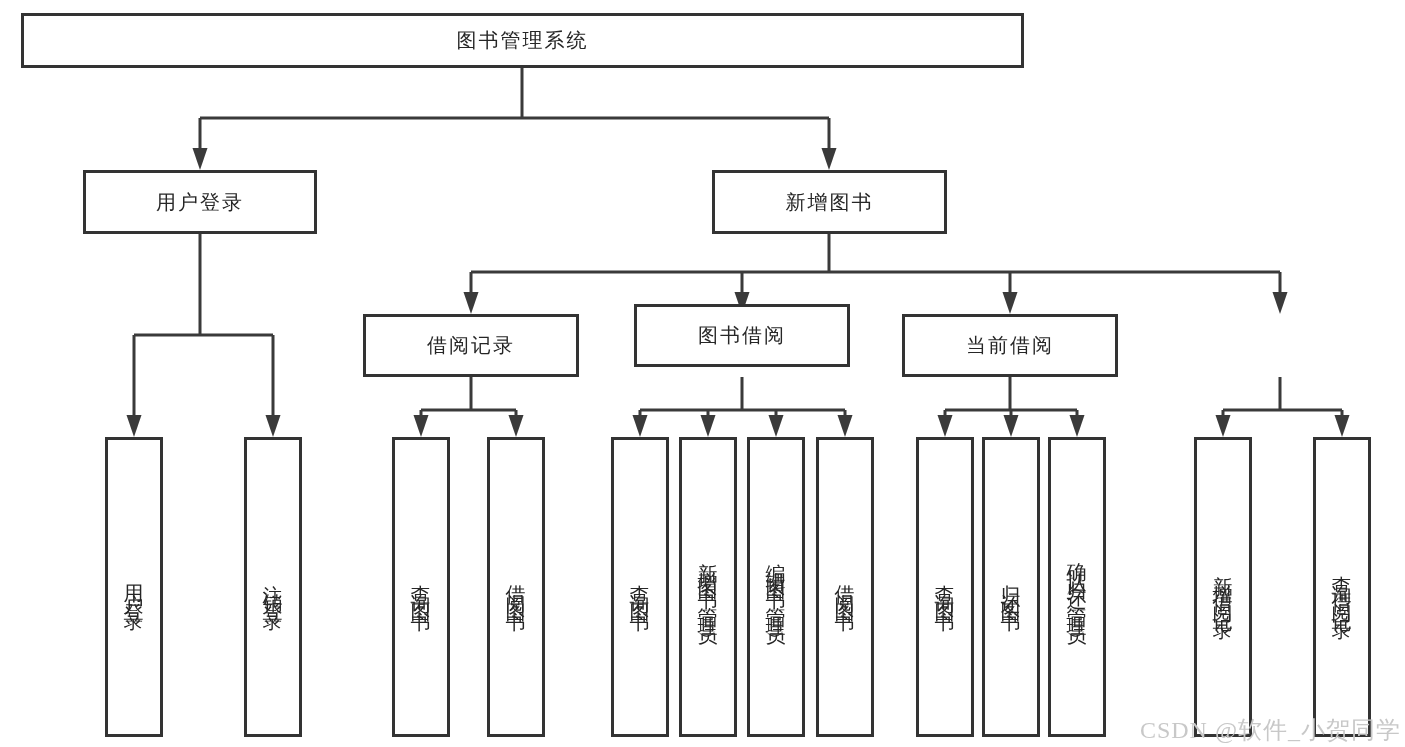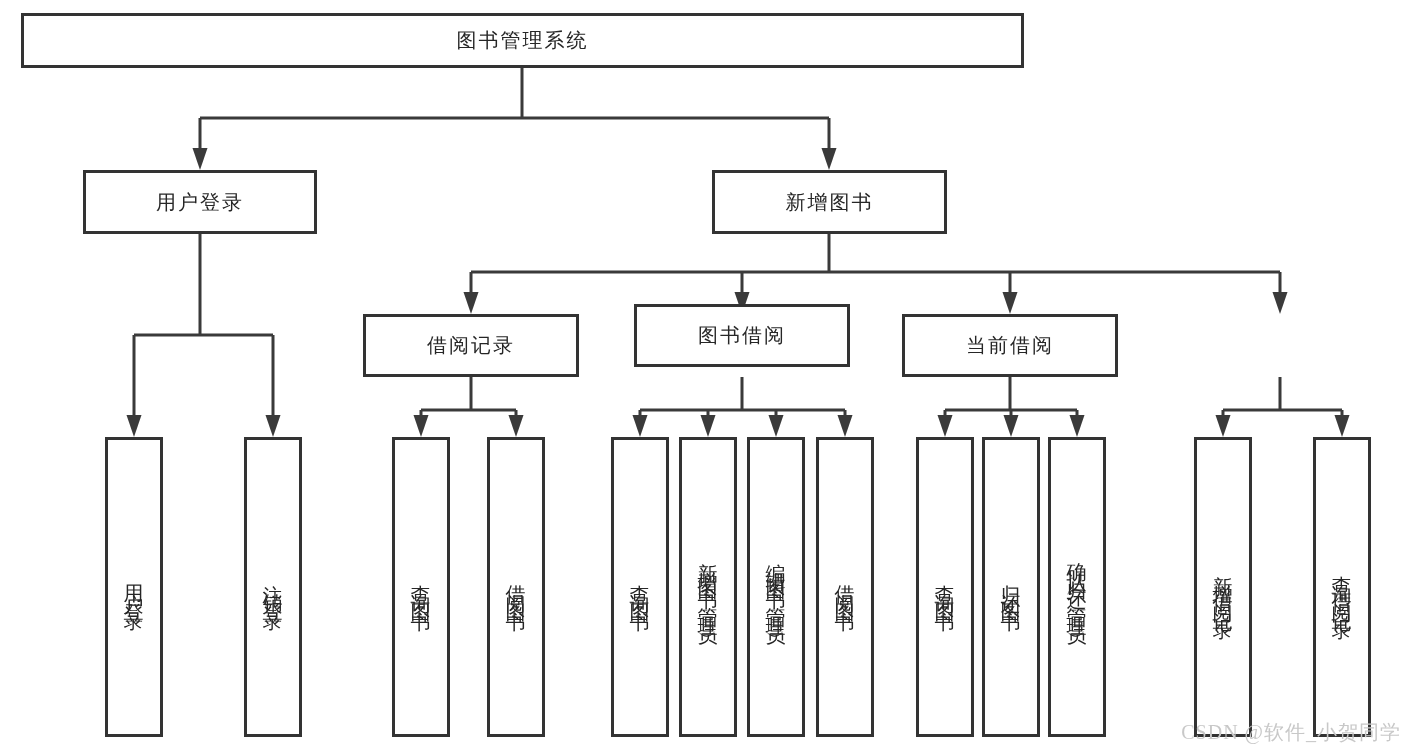--- a/index.html
+++ b/index.html
@@ -43,21 +43,21 @@
     text-orientation: mixed;
     font-size: 20px;
     line-height: 1.1;
     letter-spacing: 9px;
     color: #262626;
   }
   .watermark {
     position: absolute;
     right: 4px;
     bottom: 1px;
-    font-size: 20px;
+    font-size: 24px;
     letter-spacing: 1px;
     color: #c8c8c8;
     z-index: 3;
     white-space: nowrap;
   }
 </style>
 </head>
 <body>
 
 <div class="stage">

